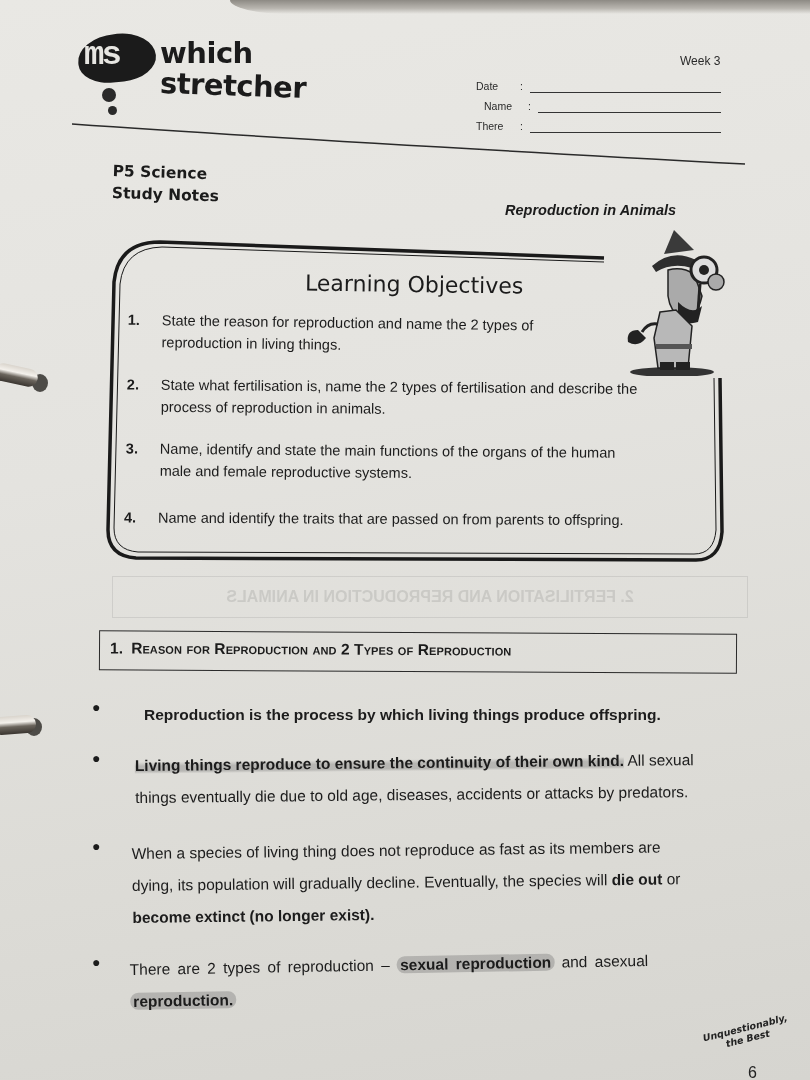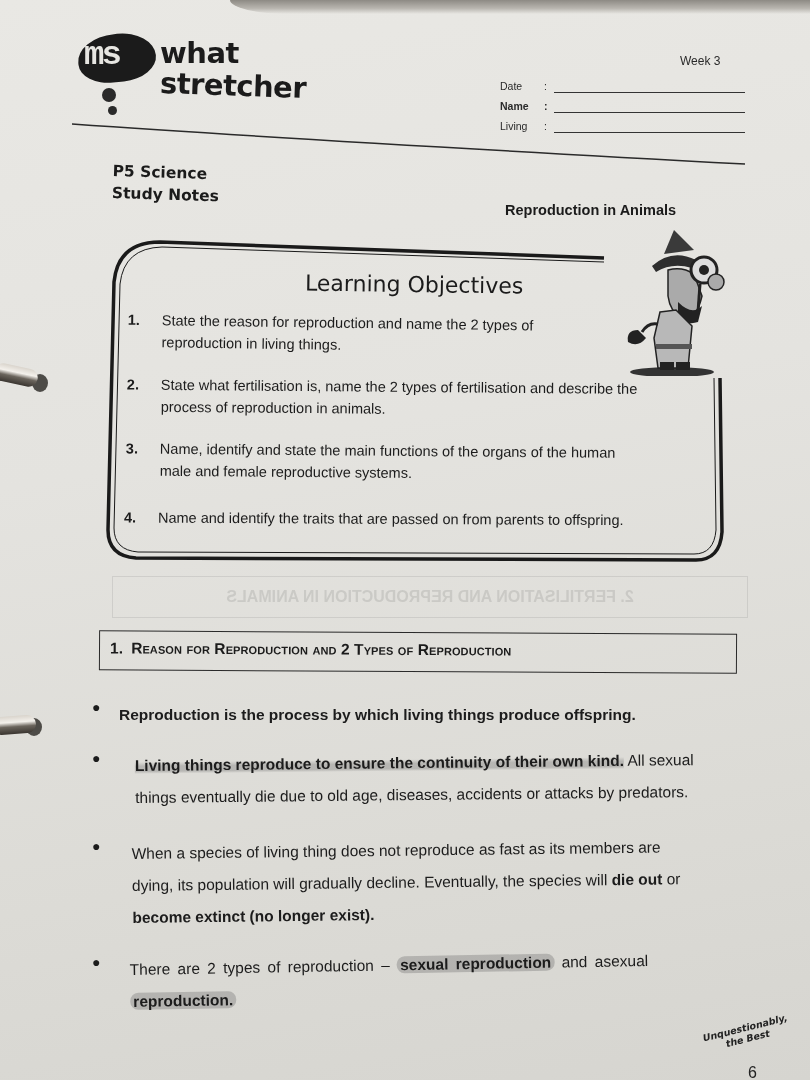--- a/index.html
+++ b/index.html
@@ -27,29 +27,29 @@
   }
   .logo-dot1 { position: absolute; left: 24px; top: 54px; width: 14px; height: 14px; border-radius: 50%; background: #2a2a2a; }
   .logo-dot2 { position: absolute; left: 30px; top: 72px; width: 9px; height: 9px; border-radius: 50%; background: #2a2a2a; }
   .logo-text {
     position: absolute; left: 82px; top: 4px; font-family: "DejaVu Sans", sans-serif; font-weight: bold;
     color: #1b1b1b; line-height: 30px; font-size: 29px; letter-spacing: -0.5px;
   }
   .logo-text div:last-child { transform: rotate(2deg); transform-origin: left; }
 
   .week { position: absolute; left: 680px; top: 54px; font-size: 12px; color: #2a2a2a; }
-  .fields { position: absolute; left: 500px; top: 80px; width: 245px; }
+  .fields { position: absolute; left: 476px; top: 80px; width: 245px; }
   .field { position: relative; height: 20px; font-size: 10.5px; color: #2a2a2a; }
   .field .lbl { position: absolute; left: 0; top: 0; }
   .field .colon { position: absolute; left: 44px; top: 0; }
   .field .line { position: absolute; left: 54px; right: 0; top: 12px; border-bottom: 1px solid #333; }
-  .field:nth-child(2) { margin-left: 0; font-weight: bold; }
+  .field:nth-child(2) { margin-left: 8px; }
 
   .subject { position: absolute; left: 113px; top: 160px; font-weight: bold; font-size: 15.5px; line-height: 22px; color: #1b1b1b; transform: rotate(1.8deg); transform-origin: left top; font-family: "DejaVu Sans", sans-serif; }
-  .topic { position: absolute; left: 505px; top: 202px; font-weight: bold; font-size: 14.5px; color: #1b1b1b; }
+  .topic { position: absolute; left: 505px; top: 202px; font-weight: bold; font-size: 14.5px; color: #1b1b1b; font-style: italic; }
   .lo-title { position: absolute; left: 305px; top: 272px; font-size: 22px; font-family: "DejaVu Sans", sans-serif; color: #1b1b1b; transform: rotate(0.8deg); }
   .lo-item { position: absolute; font-size: 14.5px; line-height: 22px; color: #1c1c1c; }
   .lo-item .num { position: absolute; left: 0; top: 0; font-weight: bold; }
   .lo-item .txt { position: absolute; left: 34px; top: 0; }
   .detective { position: absolute; left: 612px; top: 226px; width: 120px; height: 150px; }
 
   .faded-heading {
     position: absolute; left: 112px; top: 576px; width: 634px; height: 40px;
     border: 1px solid rgba(120,120,120,0.18); color: rgba(90,90,90,0.16);
     font-weight: bold; font-size: 16px; text-align: center; line-height: 40px; transform: scaleX(-1);
@@ -86,40 +86,40 @@
   <div class="ring" style="left:-6px; top:366px; transform: rotate(12deg);"></div>
   <div class="hole" style="left:26px; top:718px;"></div>
   <div class="ring" style="left:-8px; top:716px; transform: rotate(-4deg);"></div>
 
   <div class="logo">
     <div class="logo-blob"></div>
     <div class="logo-ms">ms</div>
     <div class="logo-dot1"></div>
     <div class="logo-dot2"></div>
     <div class="logo-text">
-      <div>what</div>
+      <div>which</div>
       <div>stretcher</div>
     </div>
   </div>
 
   <div class="week">Week 3</div>
 
   <div class="fields">
     <div class="field">
       <span class="lbl">Date</span>
       <span class="colon">:</span>
       <span class="line"></span>
     </div>
     <div class="field">
       <span class="lbl">Name</span>
       <span class="colon">:</span>
       <span class="line"></span>
     </div>
     <div class="field">
-      <span class="lbl">Living</span>
+      <span class="lbl">There</span>
       <span class="colon">:</span>
       <span class="line"></span>
     </div>
   </div>
 
   <svg style="position:absolute; left:0; top:0;" width="810" height="180">
     <path d="M72 124 Q 300 140 745 164" stroke="#2a2a2a" stroke-width="1.5" fill="none"></path>
   </svg>
 
   <div class="subject">
@@ -182,21 +182,21 @@
   <div class="faded-heading">2. FERTILISATION AND REPRODUCTION IN ANIMALS</div>
 
   <div class="sec-box">
     <div class="sec-title">
       <span class="n">1.</span><span>Reason for Reproduction and 2 Types of Reproduction</span>
     </div>
   </div>
 
   <div class="bullet" style="top:699px;">
     <span class="dot">●</span>
-    <span class="txt b" style="left:27px;">Reproduction is the process by which living things produce offspring.</span>
+    <span class="txt b" style="left:52px;">Reproduction is the process by which living things produce offspring.</span>
   </div>
 
   <div class="bullet" style="top:750px;">
     <span class="dot">●</span>
     <span class="txt" style="left:43px; width:620px; transform: rotate(-0.6deg); transform-origin:left;">
       <span class="b hl">Living things reproduce to ensure the continuity of their own kind.</span><span> All sexual</span><br>
       <span>things eventually die due to old age, diseases, accidents or attacks by predators.</span>
     </span>
   </div>
 

